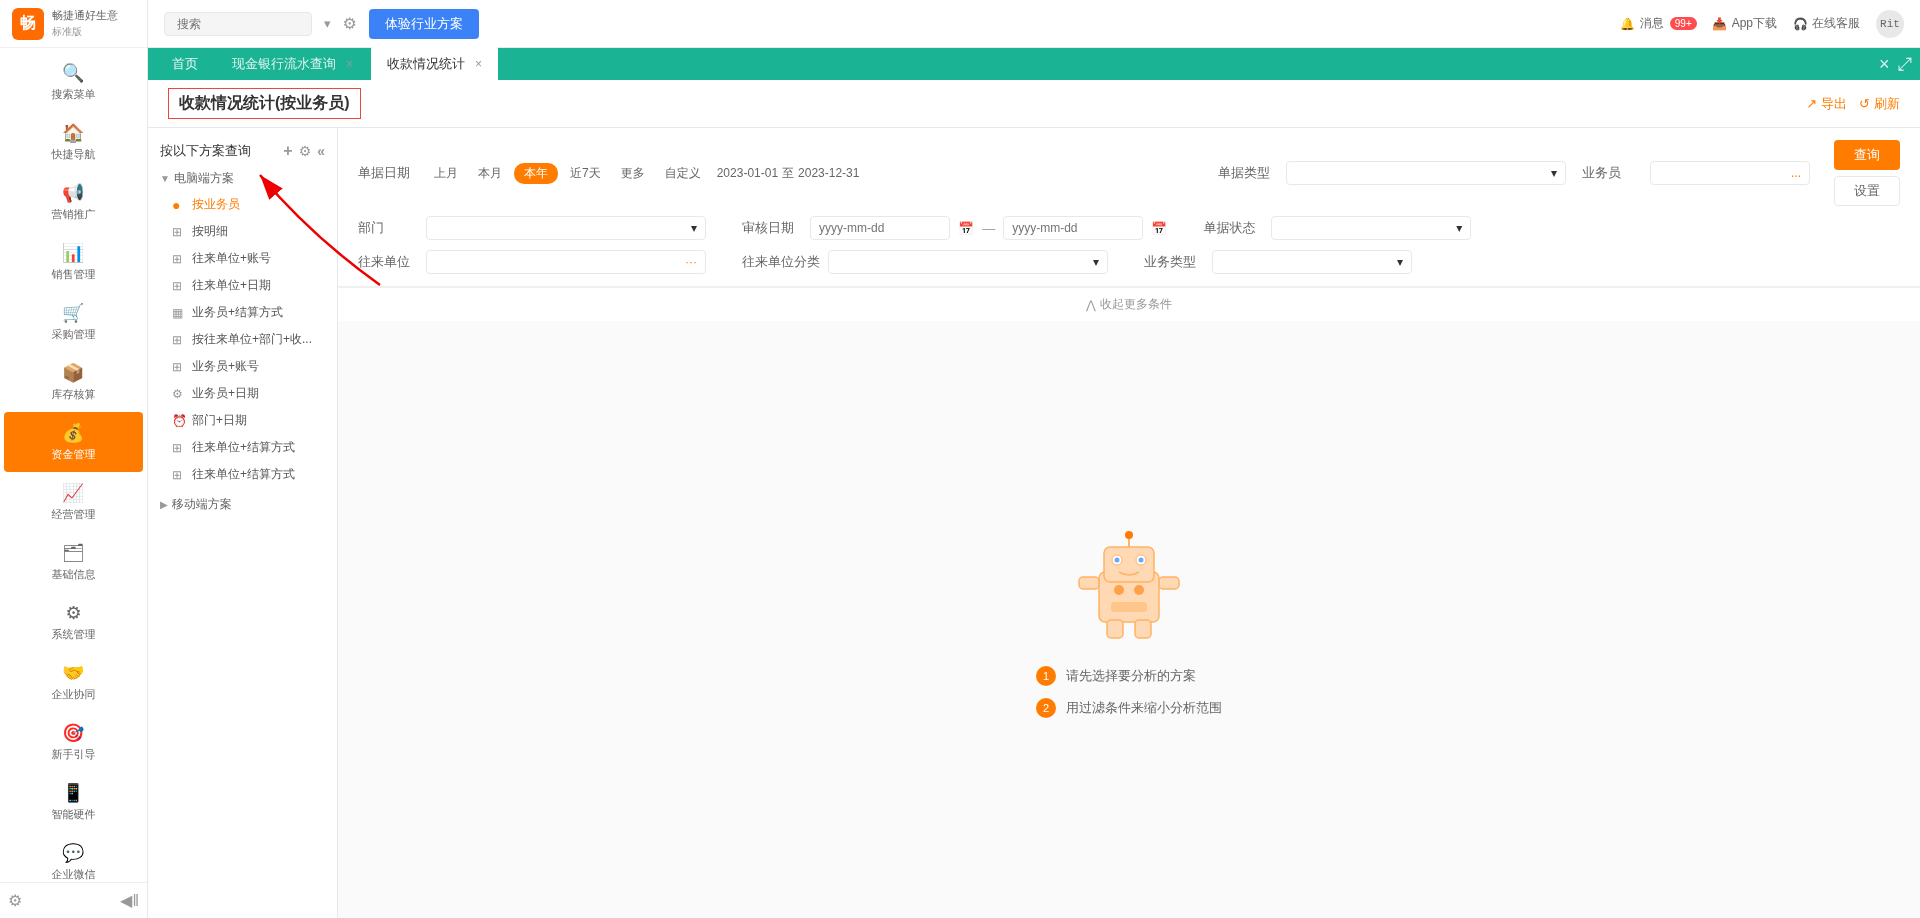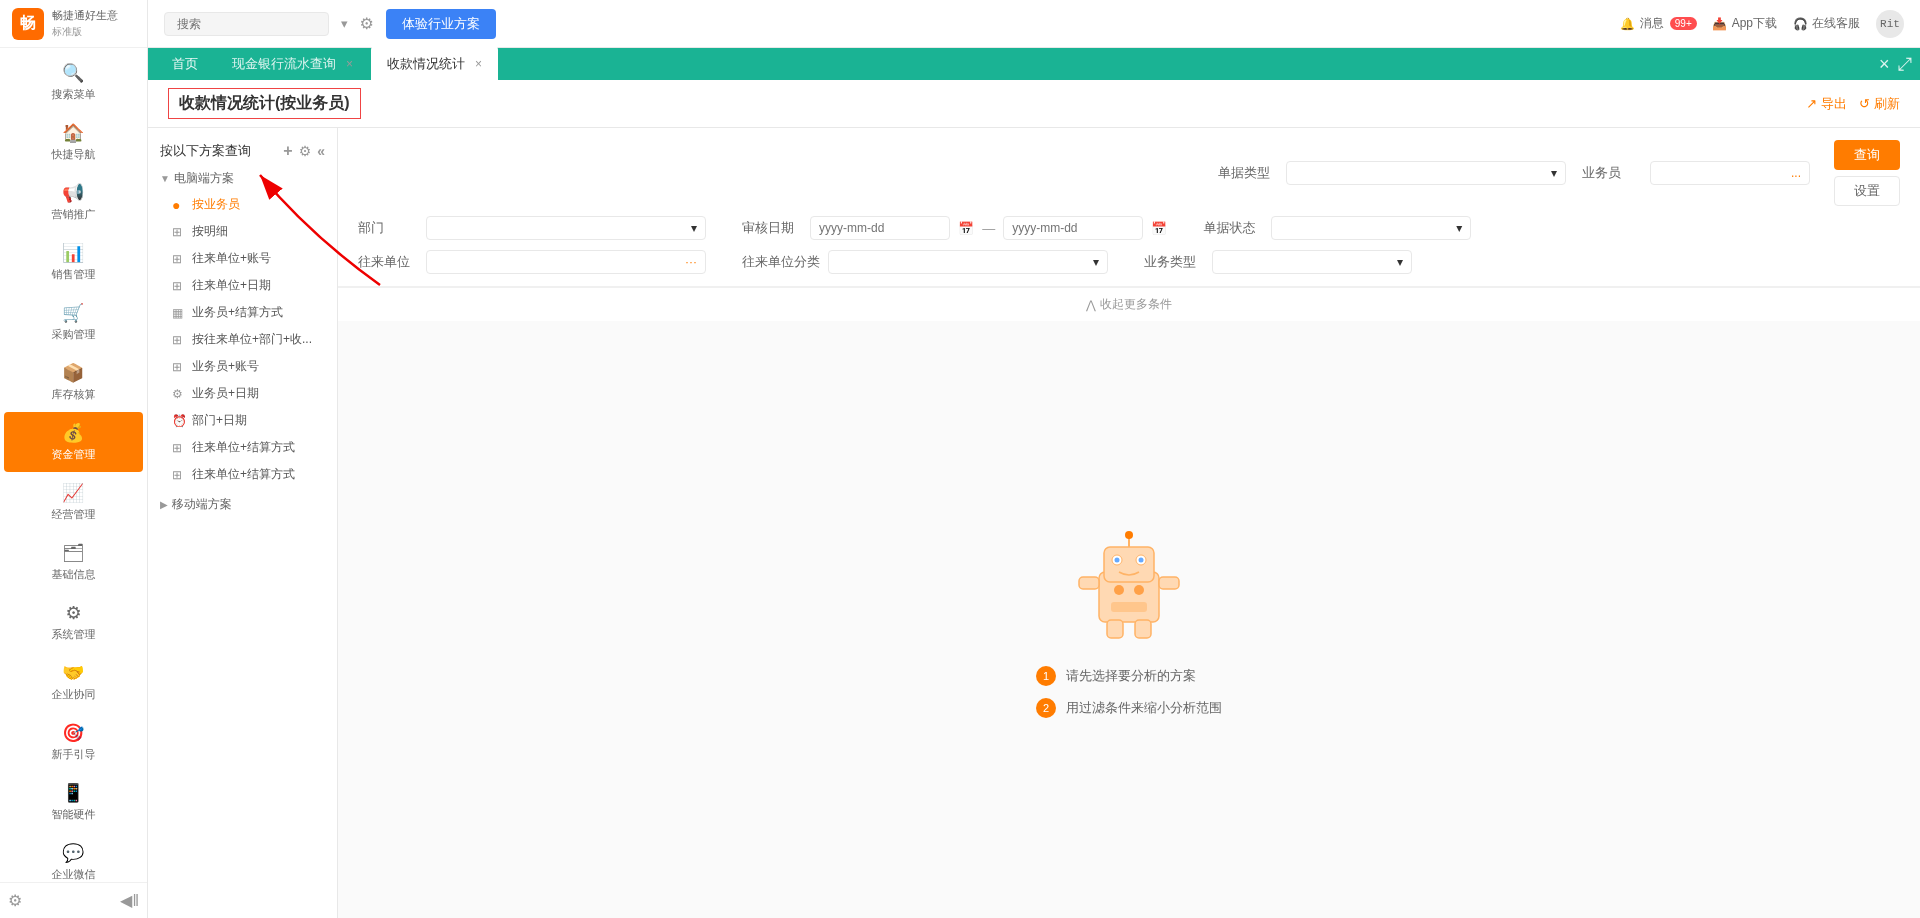--- a/index.html
+++ b/index.html
@@ -18,21 +18,21 @@
     .sidebar-item-label { font-size: 11px; text-align: center; }
     .sidebar-footer { padding: 8px; display: flex; align-items: center; justify-content: space-between; border-top: 1px solid #f0f0f0; }
     .sidebar-footer-icon { color: #999; font-size: 16px; cursor: pointer; }
 
     
     .main { flex: 1; display: flex; flex-direction: column; overflow: hidden; }
 
     
     .topbar { height: 48px; background: #fff; display: flex; align-items: center; padding: 0 16px; border-bottom: 1px solid #e8e8e8; justify-content: space-between; }
     .topbar-left { display: flex; align-items: center; gap: 12px; }
-    .topbar-search { background: #f5f5f5; border: 1px solid #e8e8e8; border-radius: 4px; padding: 4px 12px; font-size: 12px; color: #999; width: 165px; }
+    .topbar-search { background: #f5f5f5; border: 1px solid #e8e8e8; border-radius: 4px; padding: 4px 12px; font-size: 12px; color: #999; width: 148px; }
     .topbar-arrow { color: #999; cursor: pointer; }
     .topbar-gear { color: #999; cursor: pointer; font-size: 16px; }
     .topbar-trial-btn { background: #3b82f6; color: white; border: none; border-radius: 4px; padding: 6px 16px; font-size: 13px; cursor: pointer; }
     .topbar-right { display: flex; align-items: center; gap: 16px; }
     .topbar-right-item { display: flex; align-items: center; gap: 4px; color: #666; cursor: pointer; font-size: 12px; }
     .badge { background: #ff4d4f; color: white; border-radius: 10px; padding: 1px 5px; font-size: 10px; margin-left: 2px; }
     .topbar-user { display: flex; align-items: center; gap: 4px; font-family: Liberation Mono, monospace; }
     .user-avatar { width: 28px; height: 28px; background: #e8e8e8; border-radius: 50%; display: flex; align-items: center; justify-content: center; font-size: 11px; color: #666; }
 
     
@@ -322,20 +322,36 @@
           <span>移动端方案</span>
         </div>
       </div>
     </div>
 
     <div class="filter-panel">
 
       <div class="filter-section">
 
         <div class="filter-row">
+          <div class="filter-item">
+            <span class="filter-label">单据日期</span>
+            <div class="date-tabs">
+              <span class="date-tab">上月</span>
+              <span class="date-tab">本月</span>
+              <span class="date-tab active">本年</span>
+              <span class="date-tab">近7天</span>
+              <span class="date-tab">更多</span>
+              <span class="date-tab">自定义</span>
+            </div>
+            <div class="date-range">
+              <span>2023-01-01</span>
+              <span>至</span>
+              <span>2023-12-31</span>
+            </div>
+          </div>
           <div class="filter-item" style="margin-left:auto;">
             <span class="filter-label">单据类型</span>
             <div class="filter-select filter-select-wide">
               <span></span>
               <span>▾</span>
             </div>
           </div>
           <div class="filter-item">
             <span class="filter-label">业务员</span>
             <div class="filter-select" style="min-width:160px;">

